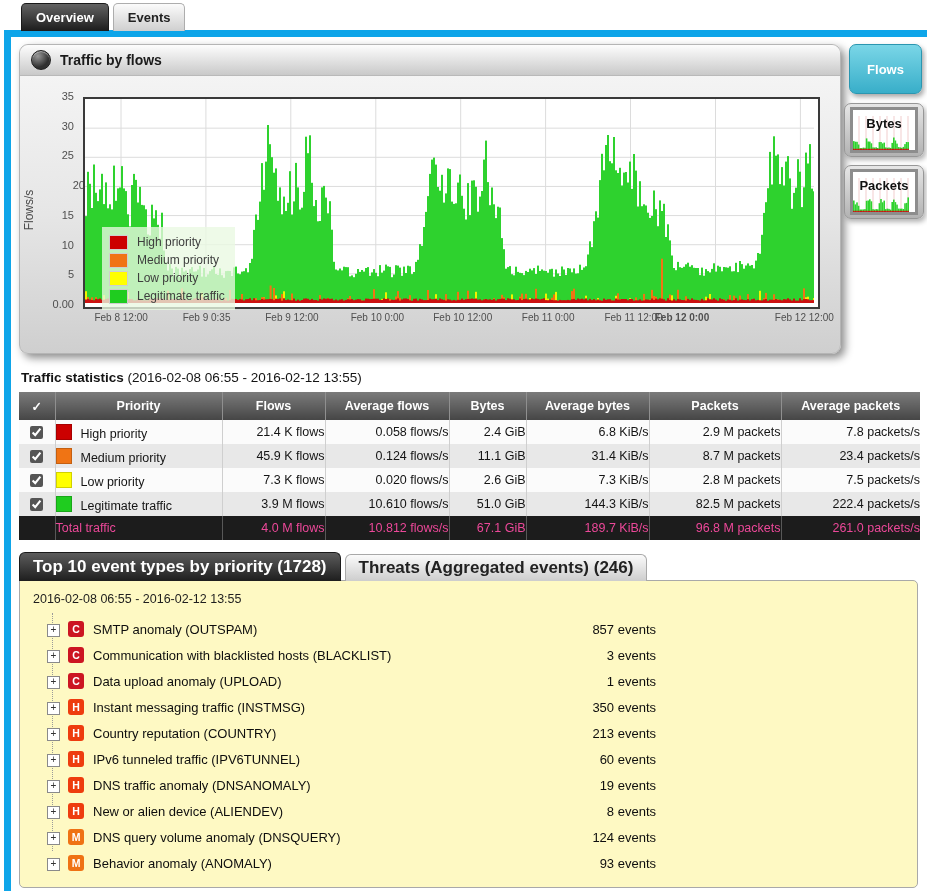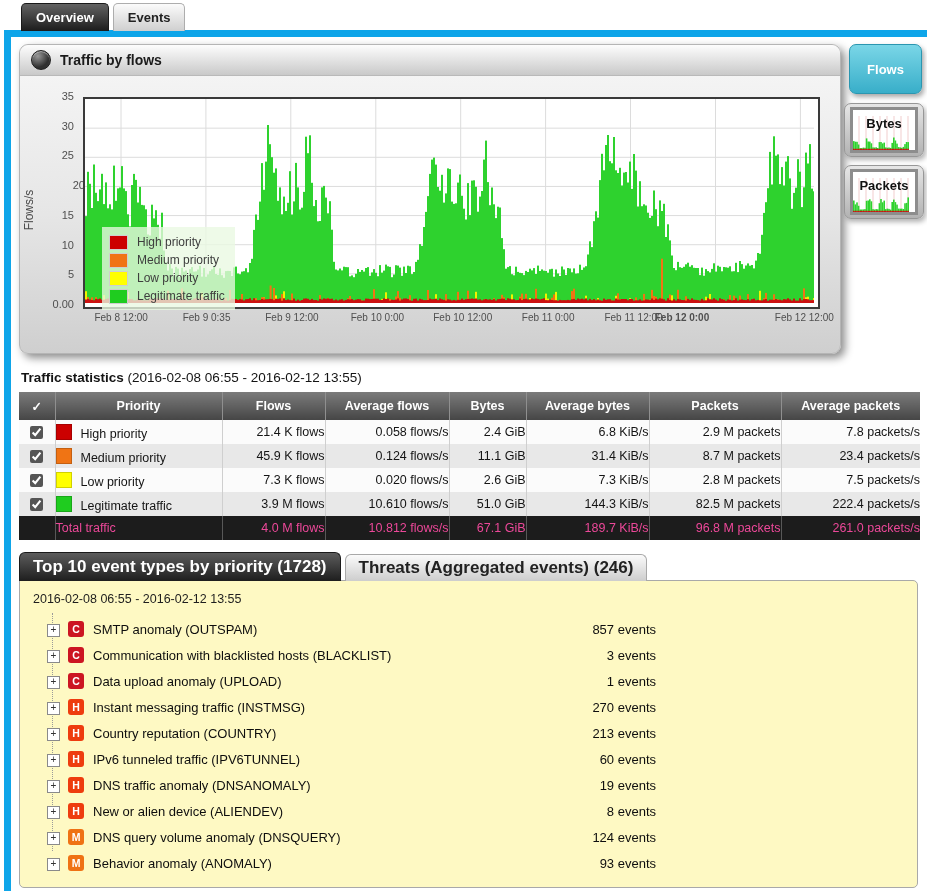--- a/index.html
+++ b/index.html
@@ -1383,21 +1383,21 @@
         <div class="erow">
           <span class="expander">+</span>
           <span class="badge" style="background:#cc1522">C</span>
           <span class="elabel">Data upload anomaly (UPLOAD)</span>
           <span class="ecount">1 events</span>
         </div>
         <div class="erow">
           <span class="expander">+</span>
           <span class="badge" style="background:#ee3c0e">H</span>
           <span class="elabel">Instant messaging traffic (INSTMSG)</span>
-          <span class="ecount">270 events</span>
+          <span class="ecount">350 events</span>
         </div>
         <div class="erow">
           <span class="expander">+</span>
           <span class="badge" style="background:#ee3c0e">H</span>
           <span class="elabel">Country reputation (COUNTRY)</span>
           <span class="ecount">213 events</span>
         </div>
         <div class="erow">
           <span class="expander">+</span>
           <span class="badge" style="background:#ee3c0e">H</span>

